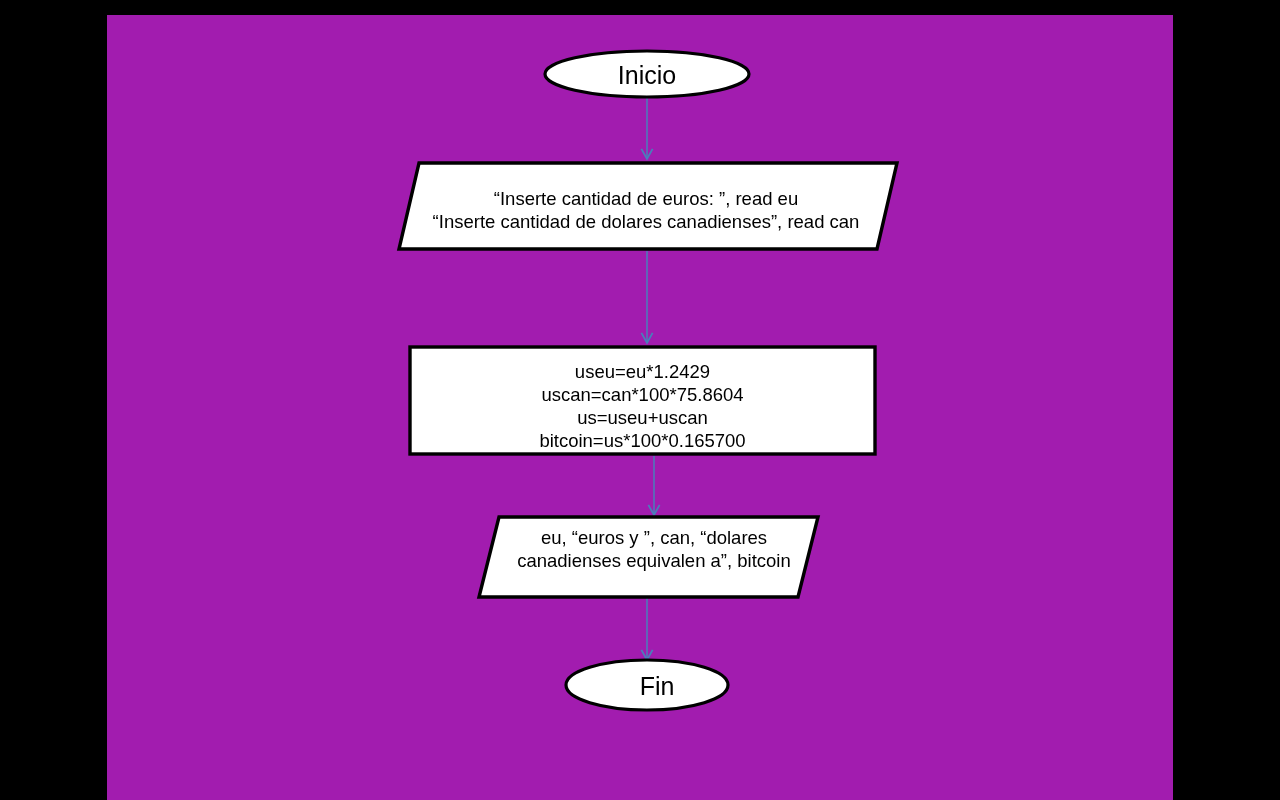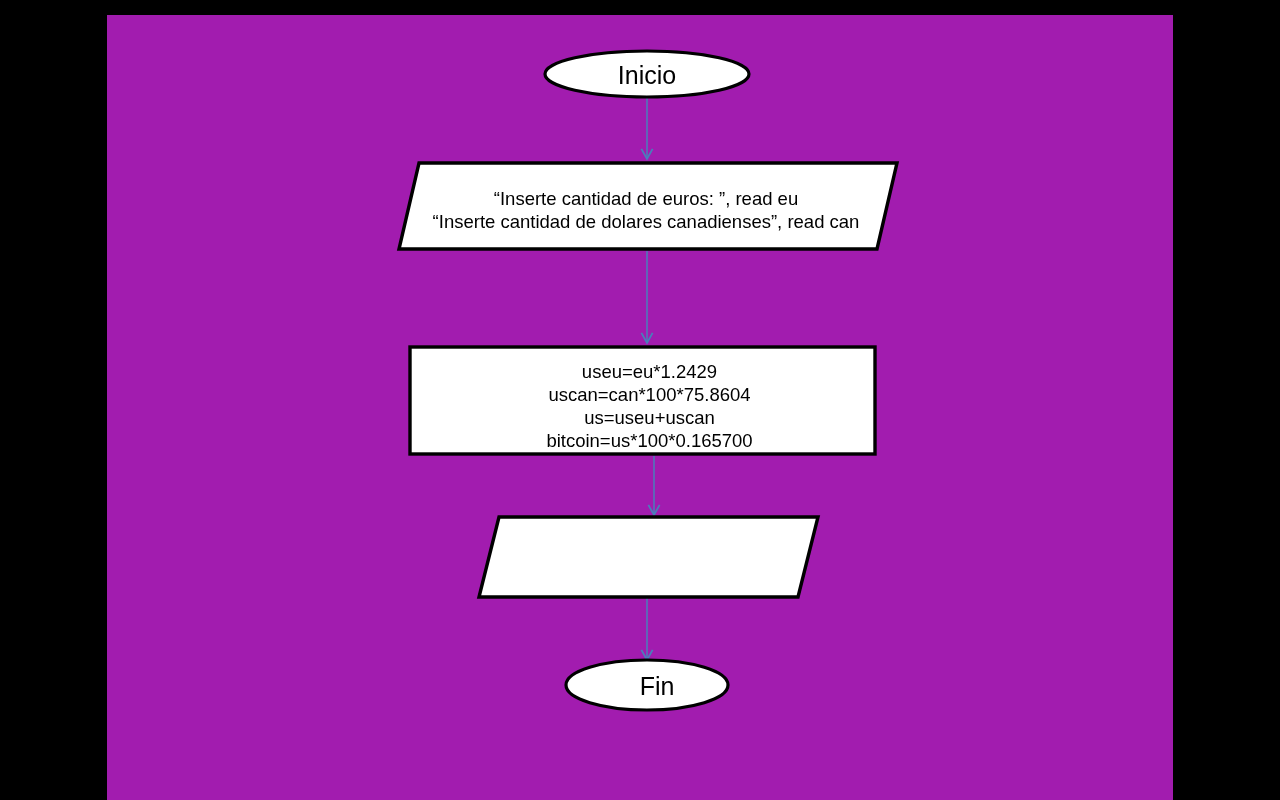--- a/index.html
+++ b/index.html
@@ -64,21 +64,20 @@
   #text-input {
     left: 300px;
     top: 172px;
     width: 478px;
   }
   
   #text-process {
     left: 303px;
     top: 345px;
     width: 465px;
-    padding-left: 7px;
   }
   
   #text-output {
     left: 382px;
     top: 511px;
     width: 330px;
   }
   
   #text-fin {
     left: 460px;
@@ -132,17 +131,19 @@
     <div class="node-text term-text" id="text-inicio">Inicio</div>
 
     <div class="node-text io-text" id="text-input">“Inserte cantidad de euros: ”, read eu
 “Inserte cantidad de dolares canadienses”, read can</div>
 
     <div class="node-text proc-text" id="text-process">useu=eu*1.2429
 uscan=can*100*75.8604
 us=useu+uscan
 bitcoin=us*100*0.165700</div>
 
+    <div class="node-text io-text" id="text-output">eu, “euros y ”, can, “dolares
+canadienses equivalen a”, bitcoin</div>
 
     <div class="node-text term-text" id="text-fin">Fin</div>
 
   </div>
 </div>
 
 </body></html>

